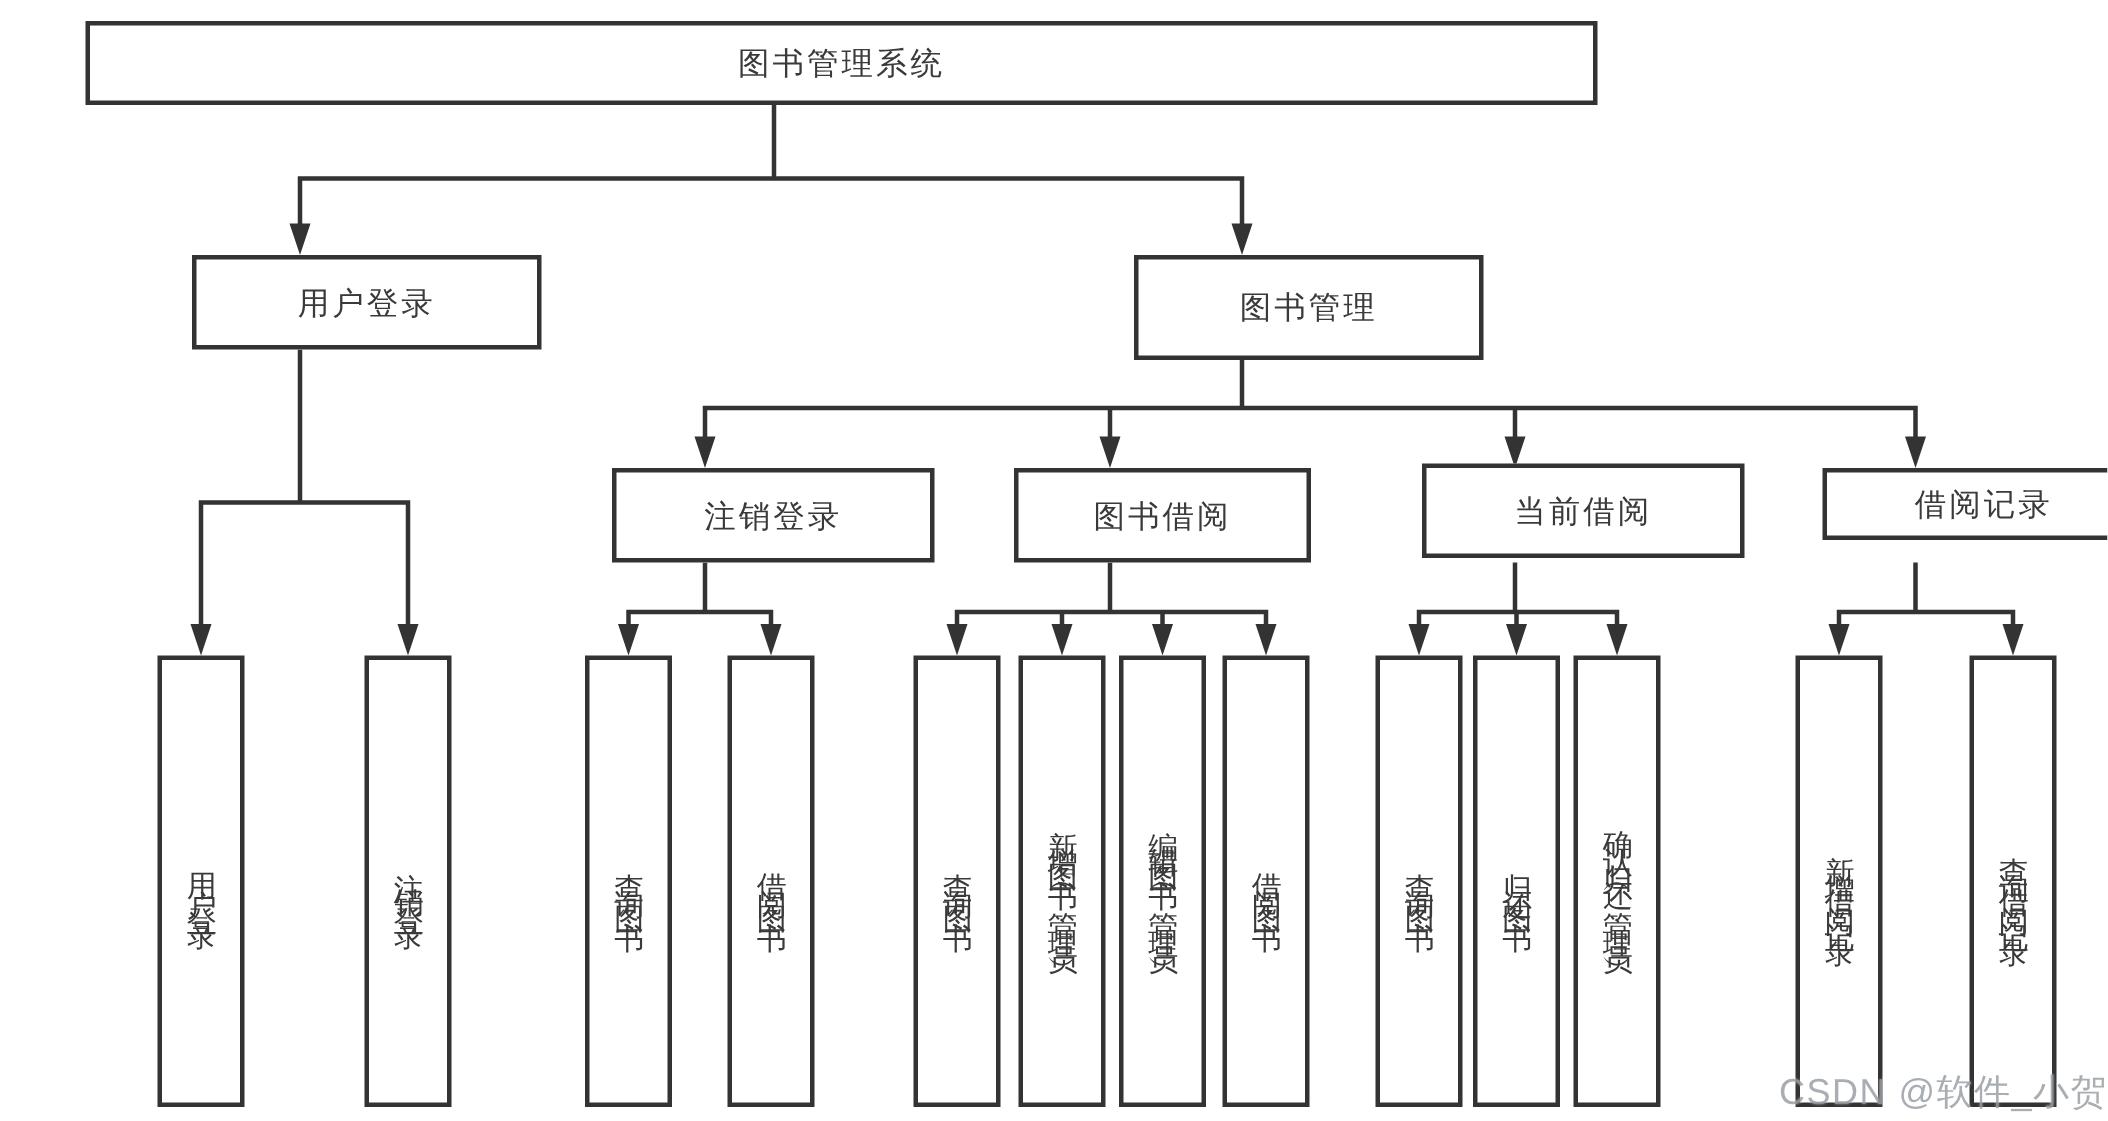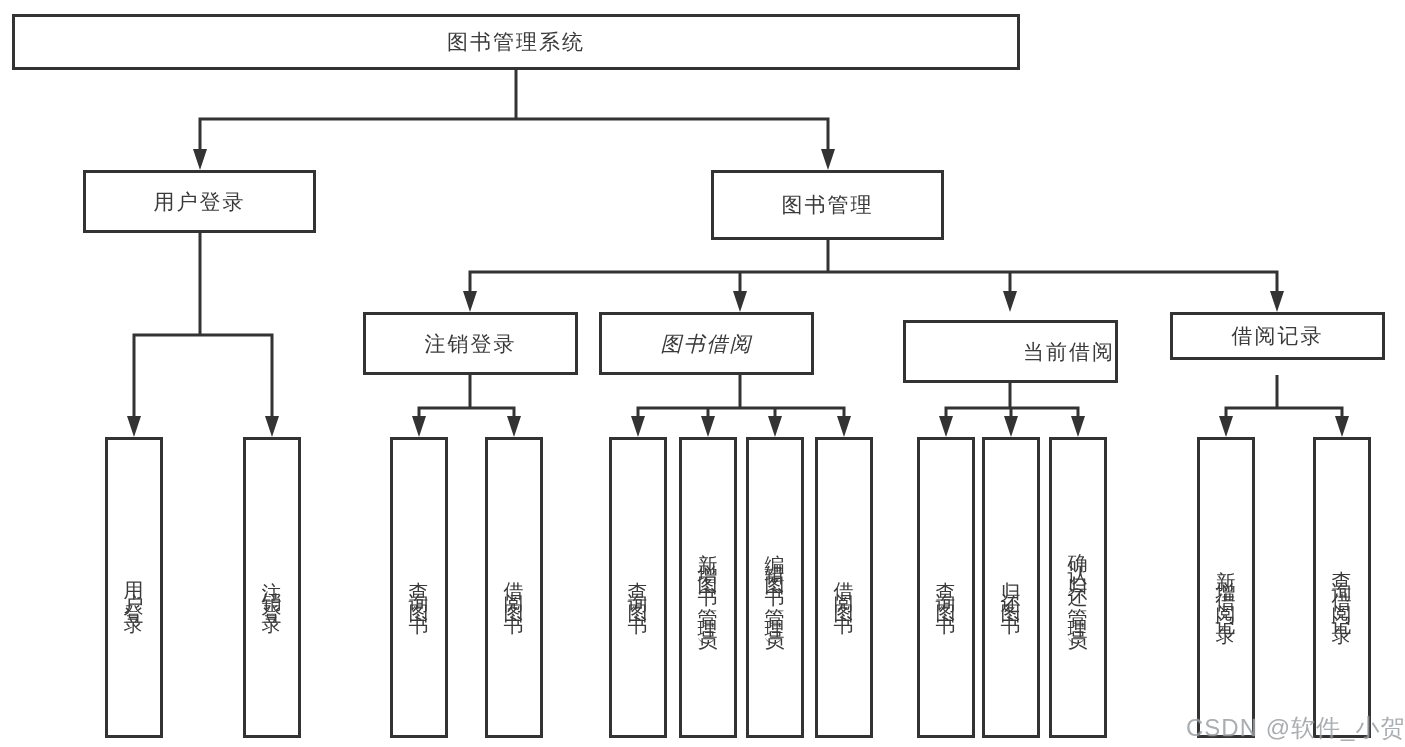--- a/index.html
+++ b/index.html
@@ -27,20 +27,21 @@
     box-sizing: border-box;
     border: 3px solid var(--line);
     background: var(--background);
     display: flex;
     align-items: center;
     justify-content: center;
     font-size: 21px;
     letter-spacing: 2px;
     color: var(--text);
     white-space: nowrap;
+    margin-left: 45px;
   }
   .vbox {
     position: absolute;
     box-sizing: border-box;
     border: 3px solid var(--line);
     background: var(--background);
     width: 58px;
     height: 301px;
     top: 437px;
     display: flex;
@@ -133,24 +134,24 @@
   <div class="hbox" style="left:83px; top:170px; width:233px; height:63px;">
     <span>用户登录</span>
   </div>
   <div class="hbox" style="left:711px; top:170px; width:233px; height:70px;">
     <span>图书管理</span>
   </div>
 
   <div class="hbox" style="left:363px; top:312px; width:215px; height:63px;">
     <span>注销登录</span>
   </div>
-  <div class="hbox" style="left:599px; top:312px; width:215px; height:63px;font-style:italic;">
+  <div class="hbox" style="left:631px; top:312px; width:198px; height:63px;">
     <span>图书借阅</span>
   </div>
-  <div class="hbox" style="left:903px; top:320px; width:215px; height:63px;justify-content:flex-end;">
+  <div class="hbox" style="left:903px; top:309px; width:215px; height:63px;">
     <span>当前借阅</span>
   </div>
   <div class="hbox" style="left:1170px; top:312px; width:215px; height:48px;">
     <span>借阅记录</span>
   </div>
 
   <div class="vbox" style="left:105px;">
     <span class="vtext">用户登录</span>
   </div>
   <div class="vbox" style="left:243px;">

